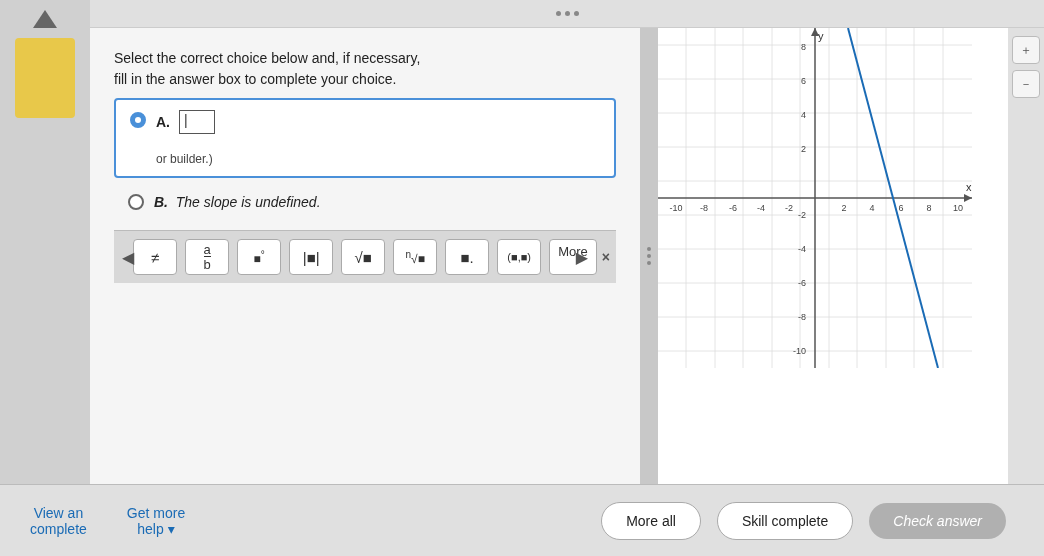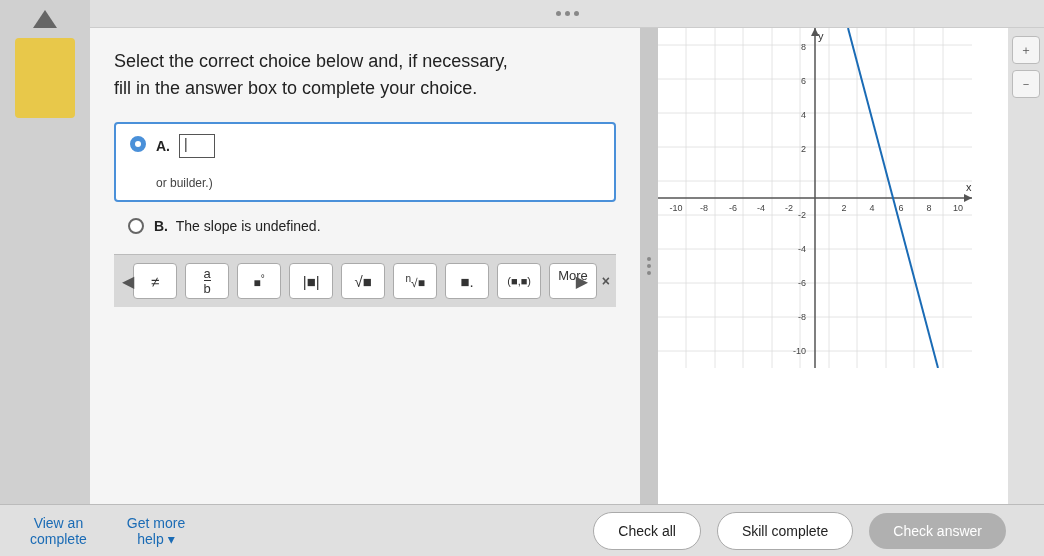--- a/index.html
+++ b/index.html
@@ -78,24 +78,24 @@
 
     
     .question-panel {
       flex: 1;
       padding: 20px 24px;
       background: #f5f5f5;
       position: relative;
     }
 
     .question-text {
-      font-size: 18px;
+      font-size: 14px;
       color: #222;
       line-height: 1.5;
-      margin-bottom: 20px;
+      margin-bottom: 8px;
     }
 
     
     .choice-container {
       margin-bottom: 14px;
     }
 
     .choice-a {
       display: flex;
       align-items: flex-start;
@@ -181,20 +181,21 @@
       width: 16px; height: 16px;
       border-radius: 50%;
       border: 2px solid #666;
       flex-shrink: 0;
       background: white;
     }
 
     .choice-b-label {
       font-size: 14px;
       color: #222;
+      font-style: italic;
     }
 
     
     .tools-row {
       background: #d8d8d8;
       border-top: 1px solid #bbb;
       padding: 8px 16px;
       display: flex;
       align-items: center;
       justify-content: center;
@@ -300,21 +301,21 @@
     }
 
     
     .graph-svg-container {
       width: 100%;
       height: 100%;
     }
 
     
     .action-bar {
-      height: 52px;
+      height: 72px;
       background: #e0e0e0;
       border-top: 1px solid #bbb;
       display: flex;
       align-items: center;
       padding: 0 30px;
       gap: 0;
     }
 
     .action-view-example {
       display: flex;
@@ -352,20 +353,21 @@
 
     .action-btn-check {
       background: #b0b0b0;
       border: none;
       border-radius: 20px;
       padding: 10px 24px;
       font-size: 14px;
       color: #fff;
       cursor: pointer;
       margin: 0 8px;
+      font-style: italic;
     }
   </style>
 </head>
 <body>
 
 <div class="main-container">
 
   <div class="left-sidebar">
     <div class="sidebar-arrow-up"></div>
     <div class="sidebar-yellow-box"></div>
@@ -556,21 +558,21 @@
   </div>
 
   <div class="action-get-help">
     <button class="action-link">
       <span>Get more</span><br>
       <span>help ▾</span>
     </button>
   </div>
 
   <button class="action-btn">
-    <span>Check all</span>
+    <span>More all</span>
   </button>
 
   <button class="action-btn">
     <span>Skill complete</span>
   </button>
 
   <button class="action-btn-check">
     <span>Check answer</span>
   </button>
 </div>

